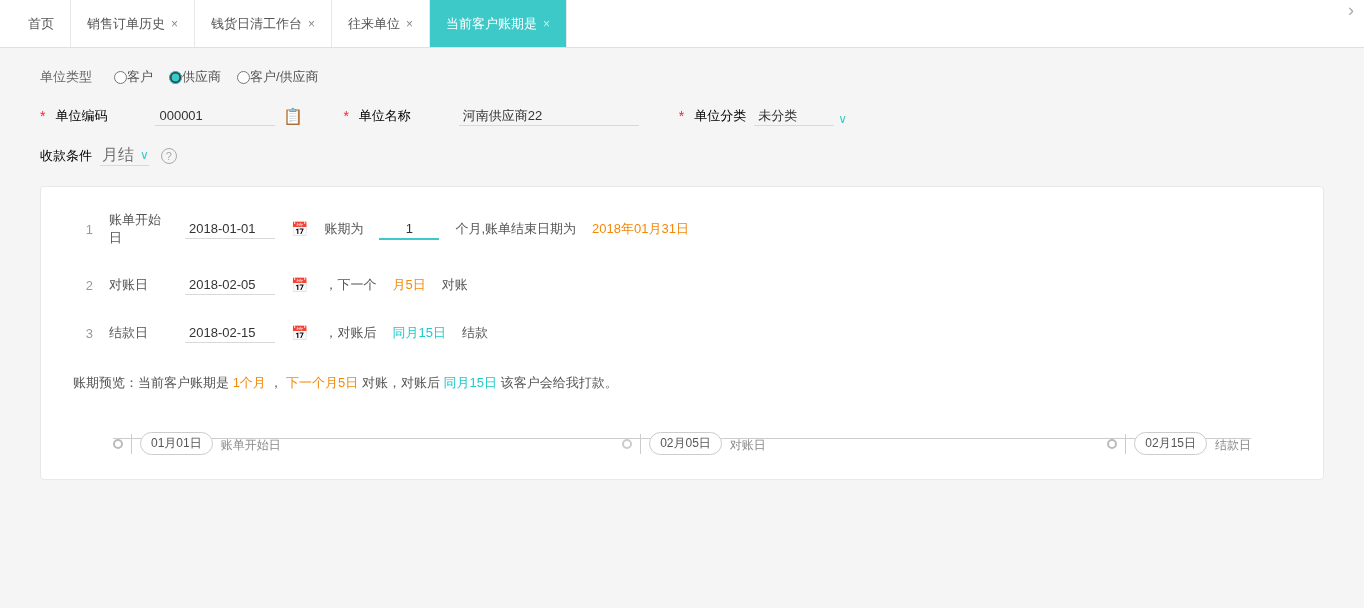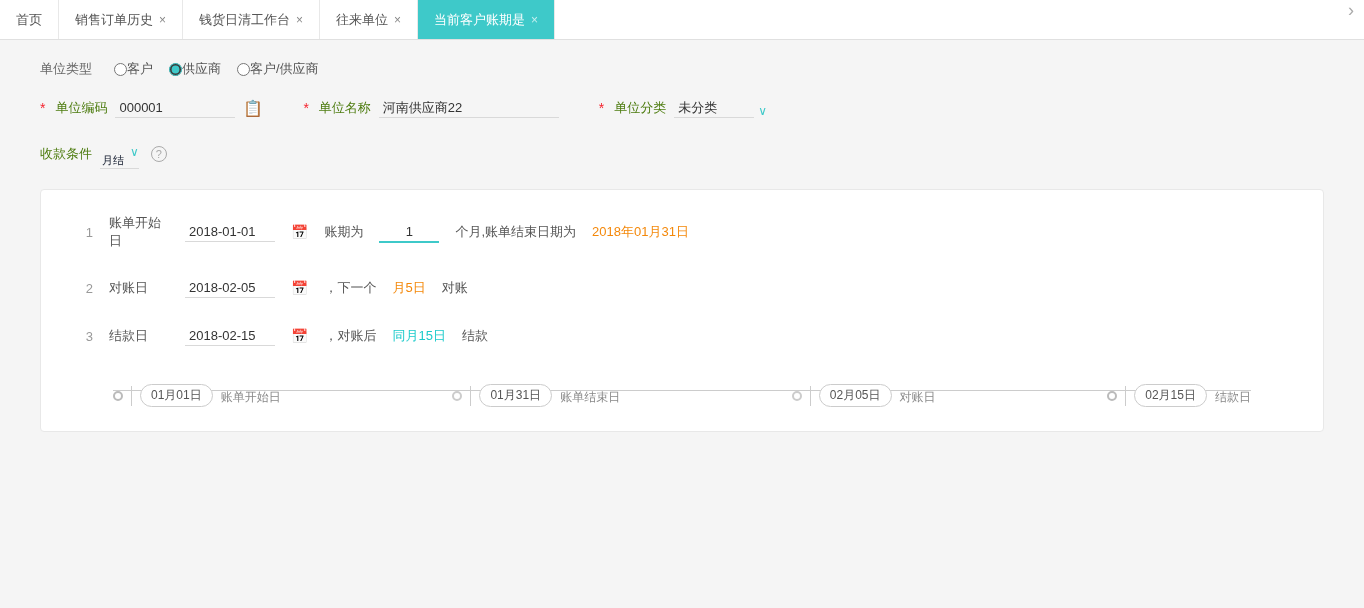--- a/index.html
+++ b/index.html
@@ -4,22 +4,22 @@
   <style>
     * { box-sizing: border-box; margin: 0; padding: 0; }
     body { font-family: 'Microsoft YaHei', Arial, sans-serif; font-size: 14px; color: #333; background: #f5f5f5; }
 
     
     .tabs-bar {
       display: flex;
       align-items: flex-start;
       background: #fff;
       border-bottom: 1px solid #e0e0e0;
-      height: 40px;
-      padding-left: 0;
+      height: 48px;
+      padding-left: 12px;
     }
     .tab {
       display: flex;
       align-items: center;
       padding: 0 16px;
       height: 100%;
       cursor: pointer;
       font-size: 13px;
       color: #555;
       border-right: 1px solid #e8e8e8;
@@ -56,37 +56,38 @@
       align-items: center;
       margin-bottom: 20px;
       gap: 40px;
     }
     .form-field {
       display: flex;
       align-items: center;
       gap: 8px;
     }
     .form-field label {
-      color: #4d7c0f;
+      color: #000000;
       white-space: nowrap;
       font-size: 13px;
     }
     .form-field .required-star {
       color: #f5222d;
       margin-right: 2px;
     }
     .form-field input[type="text"] {
       border: none;
       border-bottom: 1px solid #d9d9d9;
       outline: none;
       padding: 2px 4px;
       font-size: 13px;
       color: #333;
       background: transparent;
       width: 120px;
+      margin-left: 40px;
     }
     .field-icon {
       color: #3ec9c9;
       cursor: pointer;
       font-size: 16px;
     }
 
     
     .radio-group {
       display: flex;
@@ -113,28 +114,27 @@
     .select-wrapper {
       display: flex;
       align-items: center;
       gap: 4px;
       border-bottom: 1px solid #d9d9d9;
       padding-bottom: 2px;
     }
     .select-wrapper select {
       border: none;
       outline: none;
-      font-size: 11px;
-      color: #0f172a;
+      font-size: 16px;
+      color: #737373;
       background: transparent;
       cursor: pointer;
       appearance: none;
       -webkit-appearance: none;
       padding: 0 2px;
-      margin-top: 16px;
     }
     .chevron-icon { color: #3ec9c9; font-size: 12px; }
 
     .unit-category-select {
       display: flex;
       align-items: flex-end;
       gap: 4px;
     }
     .unit-category-select select {
       border: none;
@@ -403,38 +403,41 @@
     <div class="setting-row">
       <span class="row-num">3</span>
       <span class="row-label">结款日</span>
       <input type="text" class="date-input" value="2018-02-15" style="">
       <span class="cal-icon">📅</span>
       <span class="text-normal">，对账后</span>
       <span class="highlight-cyan">同月15日</span>
       <span class="text-normal">结款</span>
     </div>
 
+    <div class="account-preview">
+      <span>账期预览：当前客户账期是</span>
+      <span class="highlight-orange">1个月</span>
+      <span>，</span>
+      <span class="highlight-orange">下一个月5日</span>
+      <span>对账，对账后</span>
+      <span class="highlight-cyan">同月15日</span>
+      <span>该客户会给我打款。</span>
+    </div>
 
     <div class="timeline-wrapper">
       <div class="timeline-line"></div>
       <div class="timeline-items">
 
         <div class="timeline-item">
           <div class="timeline-dot left-end"></div>
           <div class="timeline-dot-line"></div>
           <div class="timeline-badge">01月01日</div>
           <div class="timeline-label">账单开始日</div>
         </div>
 
-        <div class="timeline-item">
-          <div class="timeline-dot"></div>
-          <div class="timeline-dot-line"></div>
-          <div class="timeline-badge">01月31日</div>
-          <div class="timeline-label">账单结束日</div>
-        </div>
 
         <div class="timeline-item">
           <div class="timeline-dot"></div>
           <div class="timeline-dot-line"></div>
           <div class="timeline-badge">02月05日</div>
           <div class="timeline-label">对账日</div>
         </div>
 
         <div class="timeline-item">
           <div class="timeline-dot right-end"></div>

